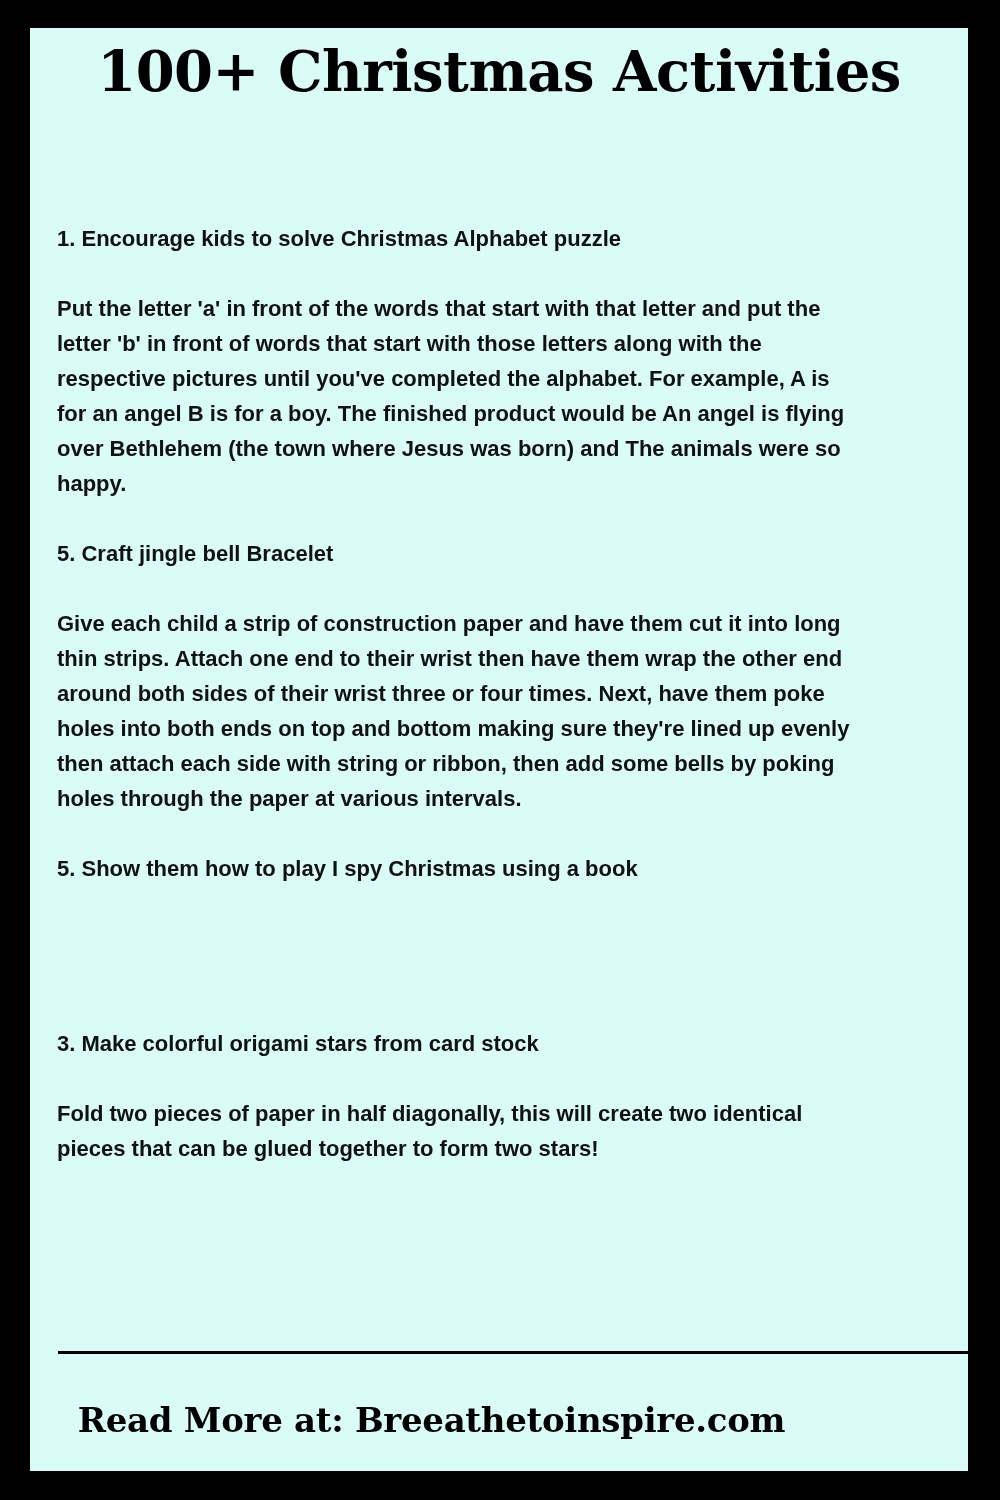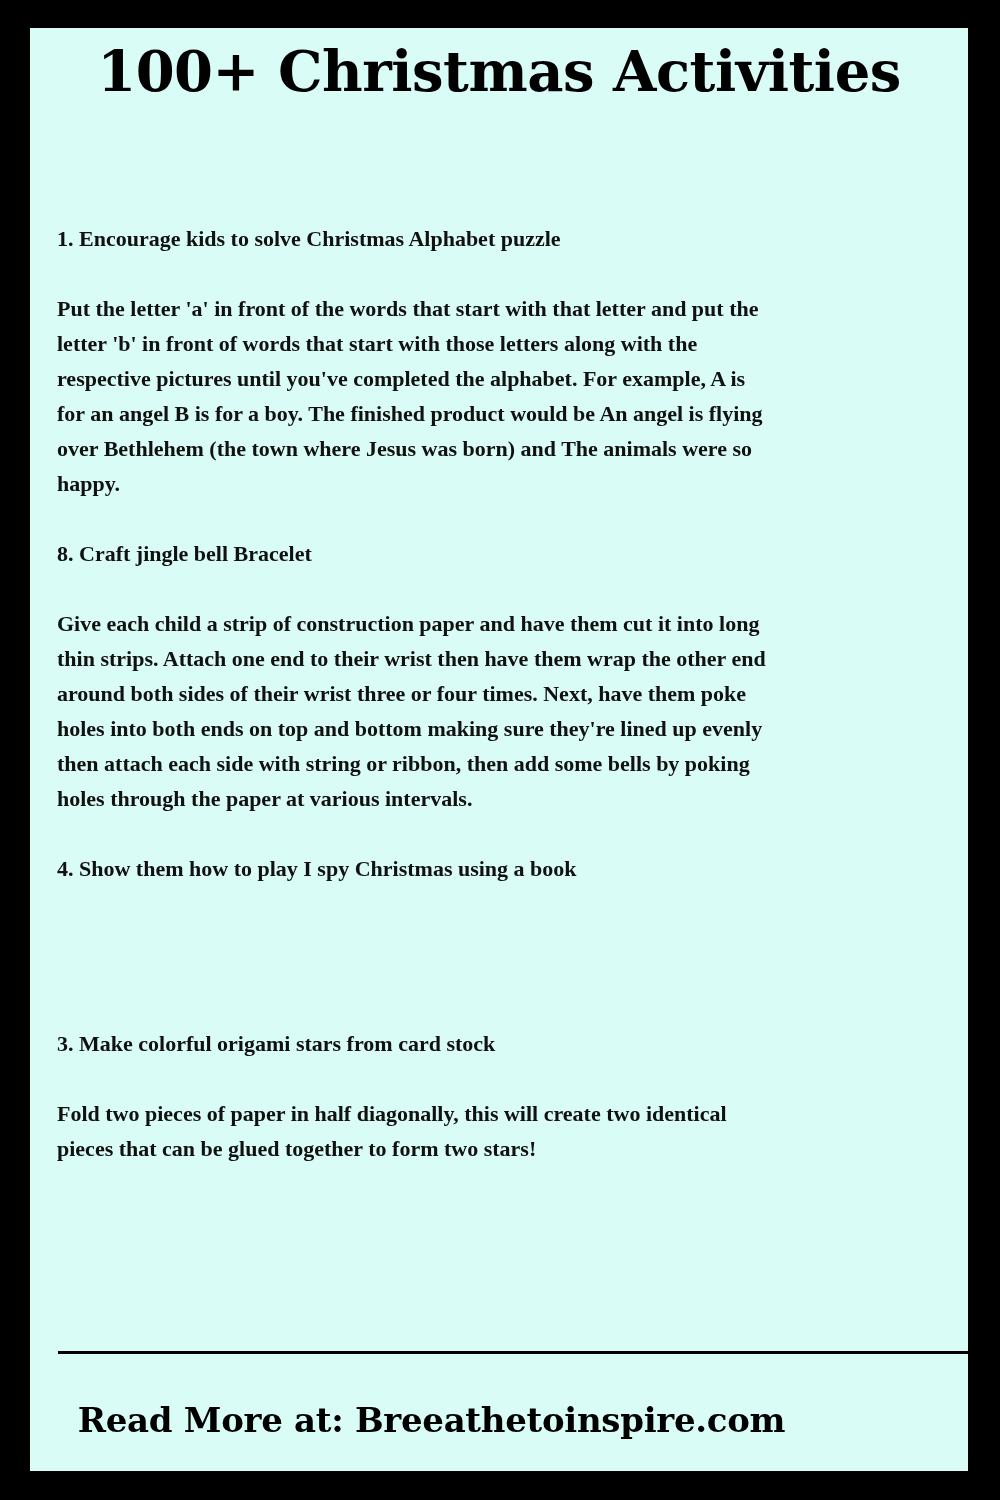--- a/index.html
+++ b/index.html
@@ -36,21 +36,21 @@
       margin: 0;
       line-height: 1;
     }
     .title.l1 { top: 15px; }
     .title.l2 { top: 116px; }
     .content {
       position: absolute;
       left: 27px;
       top: 193px;
       width: 900px;
-      font-family: Liberation Serif, serif;
+      font-family: Liberation Sans, sans-serif;
       font-weight: bold;
       color: #111;
       font-size: 22px;
       line-height: 35px;
     }
     .content p {
       margin: 0;
       white-space: pre-line;
     }
     .content .gap {
@@ -88,31 +88,31 @@
     <p>1. Encourage kids to solve Christmas Alphabet puzzle</p>
     <div class="gap"></div>
     <p>Put the letter 'a' in front of the words that start with that letter and put the
 letter 'b' in front of words that start with those letters along with the
 respective pictures until you've completed the alphabet. For example, A is
 for an angel B is for a boy. The finished product would be An angel is flying
 over Bethlehem (the town where Jesus was born) and The animals were so
 happy.</p>
     <div class="gap"></div>
 
-    <p>8. Craft jingle bell Bracelet</p>
+    <p>5. Craft jingle bell Bracelet</p>
     <div class="gap"></div>
     <p>Give each child a strip of construction paper and have them cut it into long
 thin strips. Attach one end to their wrist then have them wrap the other end
 around both sides of their wrist three or four times. Next, have them poke
 holes into both ends on top and bottom making sure they're lined up evenly
 then attach each side with string or ribbon, then add some bells by poking
 holes through the paper at various intervals.</p>
     <div class="gap"></div>
 
-    <p>4. Show them how to play I spy Christmas using a book</p>
+    <p>5. Show them how to play I spy Christmas using a book</p>
     <div class="gap"></div>
     <div class="gap"></div>
 
     <div class="gap"></div>
     <div class="gap"></div>
 
     <p>3. Make colorful origami stars from card stock</p>
     <div class="gap"></div>
     <p>Fold two pieces of paper in half diagonally, this will create two identical
 pieces that can be glued together to form two stars!</p>

